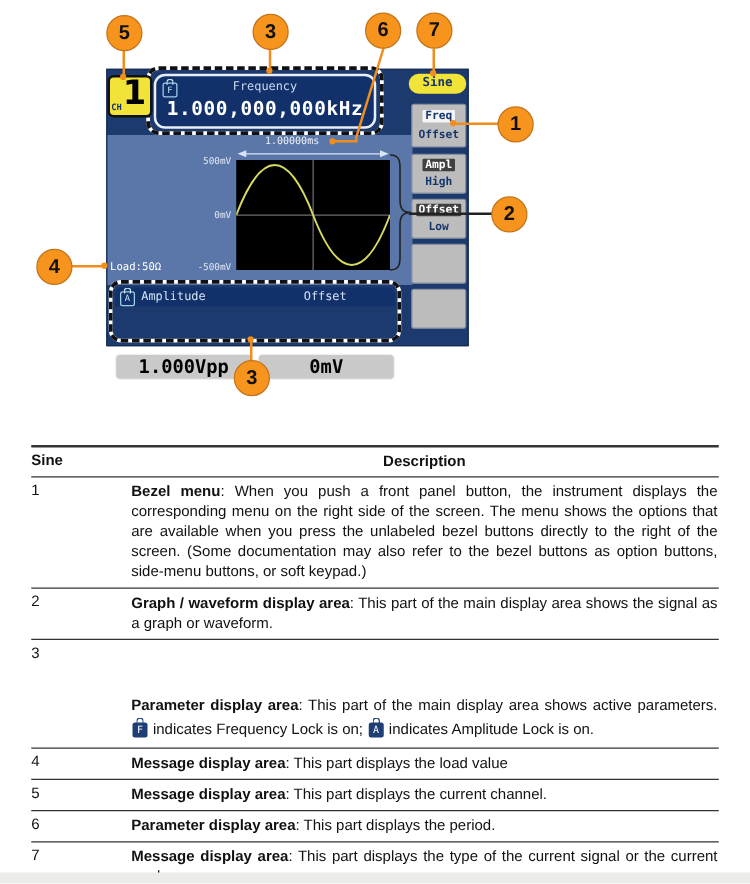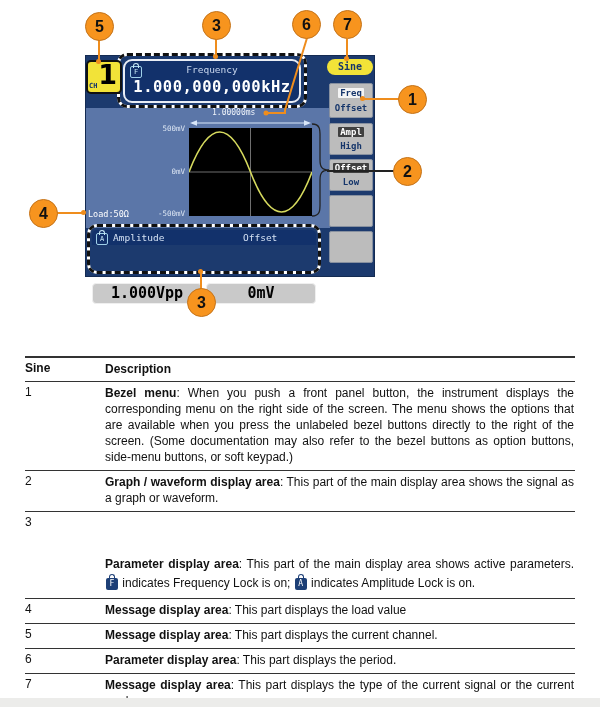--- a/index.html
+++ b/index.html
@@ -186,21 +186,21 @@
   <div class="callout" style="left:292px;top:10px;">6</div>
   <div class="callout" style="left:333px;top:10px;">7</div>
   <div class="callout" style="left:398px;top:85px;">1</div>
   <div class="callout" style="left:393px;top:157px;">2</div>
   <div class="callout" style="left:29px;top:199px;">4</div>
   <div class="callout" style="left:187px;top:288px;">3</div>
 
   <div id="doc-table">
     <div class="t-head">
       <div class="t-num">Sine</div>
-      <div class="t-desc" style="text-align:left;">Description</div>
+      <div class="t-desc" style="text-align:center;">Description</div>
     </div>
 
     <div class="t-row">
       <div class="t-num">1</div>
       <div class="t-desc"><b>Bezel menu</b><span>: When you push a front panel button, the instrument displays the corresponding menu on the right side of the screen. The menu shows the options that are available when you press the unlabeled bezel buttons directly to the right of the screen. (Some documentation may also refer to the bezel buttons as option buttons, side-menu buttons, or soft keypad.)</span></div>
     </div>
 
     <div class="t-row">
       <div class="t-num">2</div>
       <div class="t-desc"><b>Graph / waveform display area</b><span>: This part of the main display area shows the signal as a graph or waveform.</span></div>

